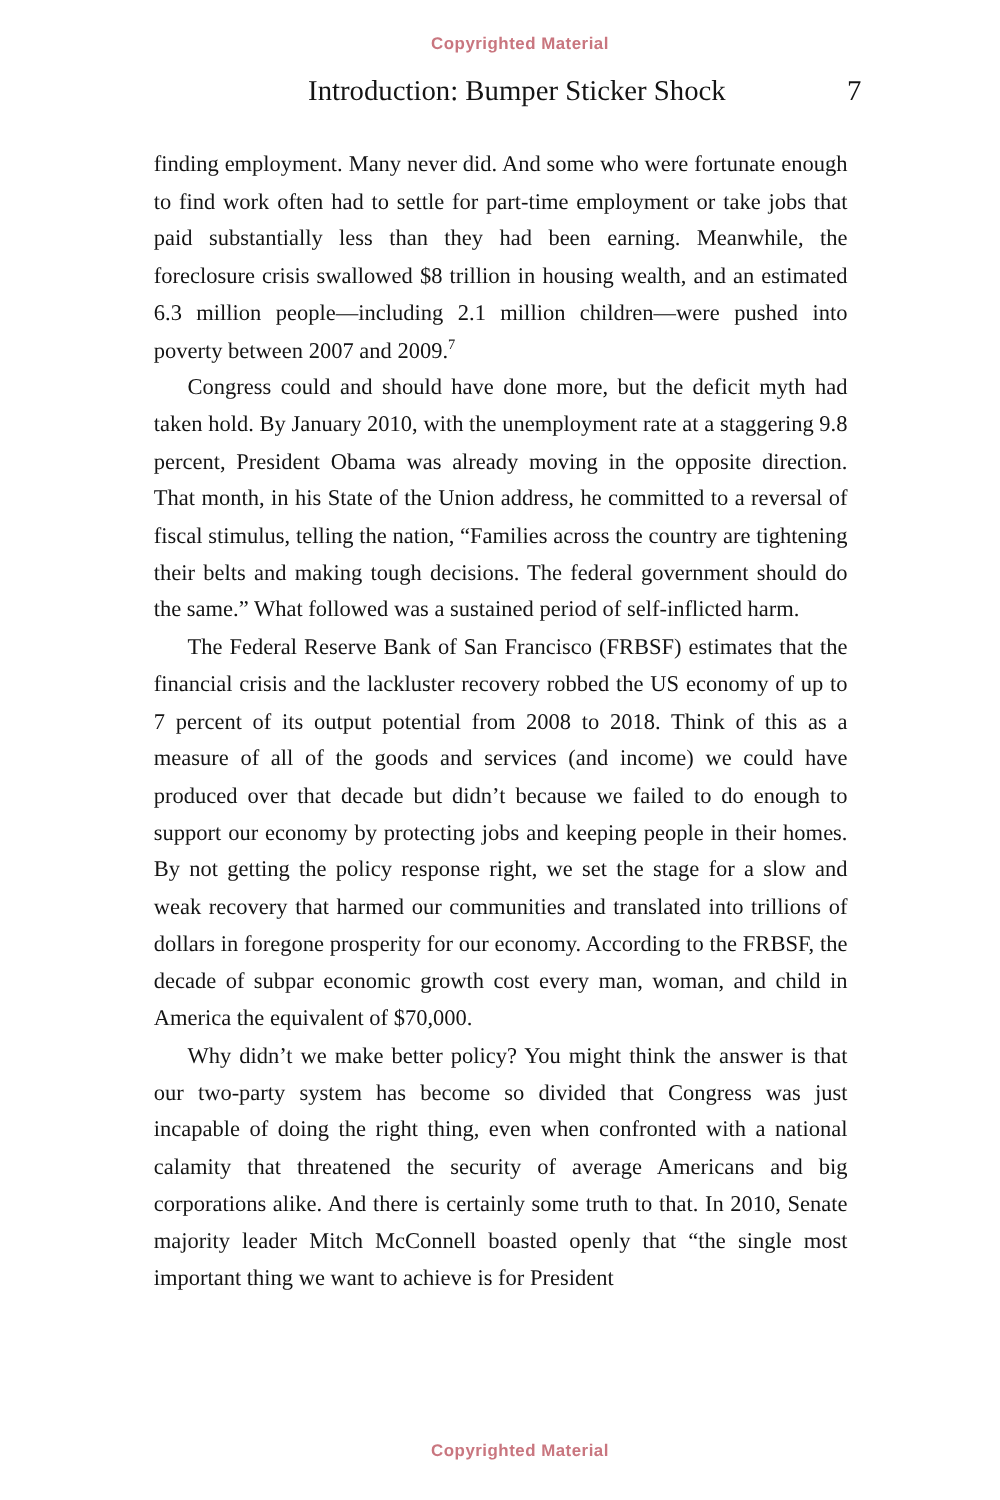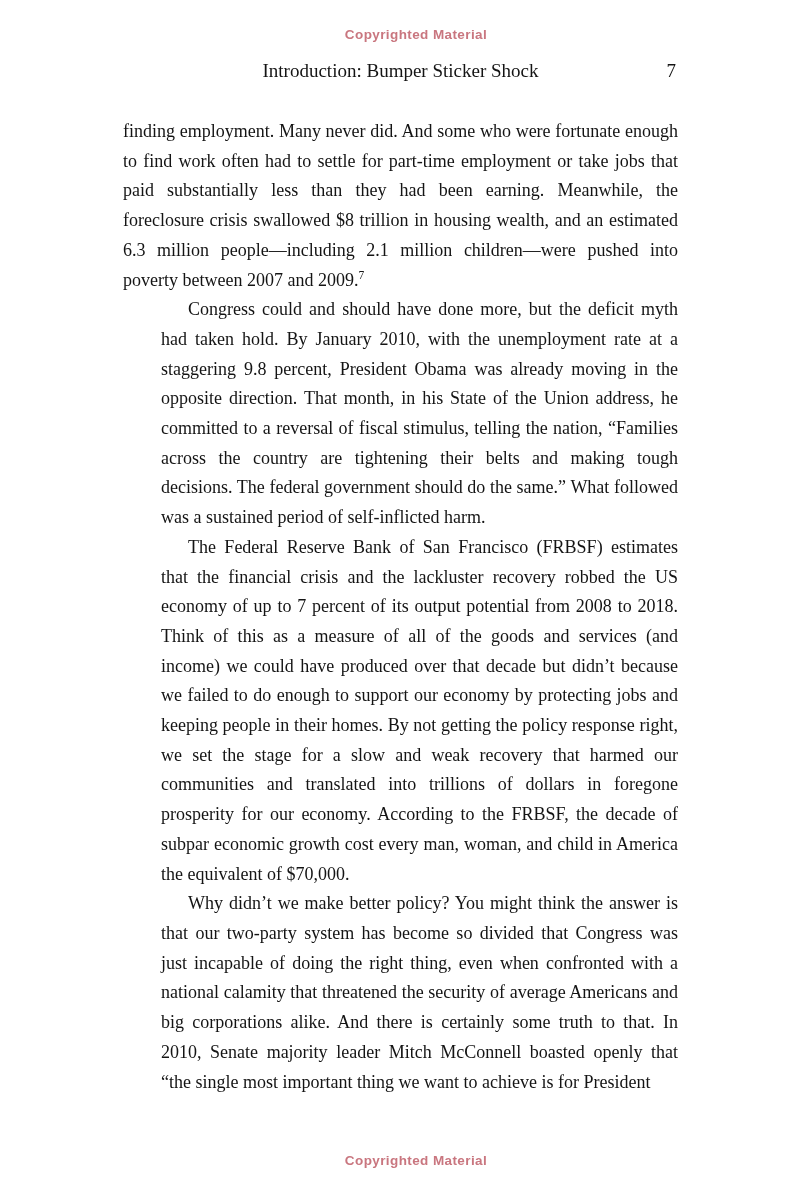--- a/index.html
+++ b/index.html
@@ -24,24 +24,24 @@
     font-weight: 700;
     font-size: 13.5px;
     letter-spacing: 0.4px;
     color: var(--notice-color, #c9767f);
   }
   .notice.top { top: 27px; }
   .notice.bottom { top: 1153px; }
   .running-header {
     position: absolute;
     top: 60px;
-    left: 123px;
+    left: 136px;
     width: 555px;
     height: 24px;
-    font-size: 19px;
+    font-size: 23px;
     color: var(--text-color, #141414);
   }
   .running-head-title {
     display: block;
     width: 100%;
     text-align: center;
   }
   .page-number {
     position: absolute;
     right: 2px;
@@ -57,21 +57,20 @@
     text-align: justify;
     color: var(--text-color, #141414);
   }
   .body-text p.para {
     margin: 0;
     padding: 0;
     font-family: Liberation Serif, serif;
   }
   .body-text p.para.indent {
     text-indent: 27px;
-    margin-left: 38px;
   }
   .body-text sup {
     font-size: 11.5px;
     line-height: 0;
     vertical-align: super;
     letter-spacing: 0;
   }
 </style>
 </head>
 <body>

